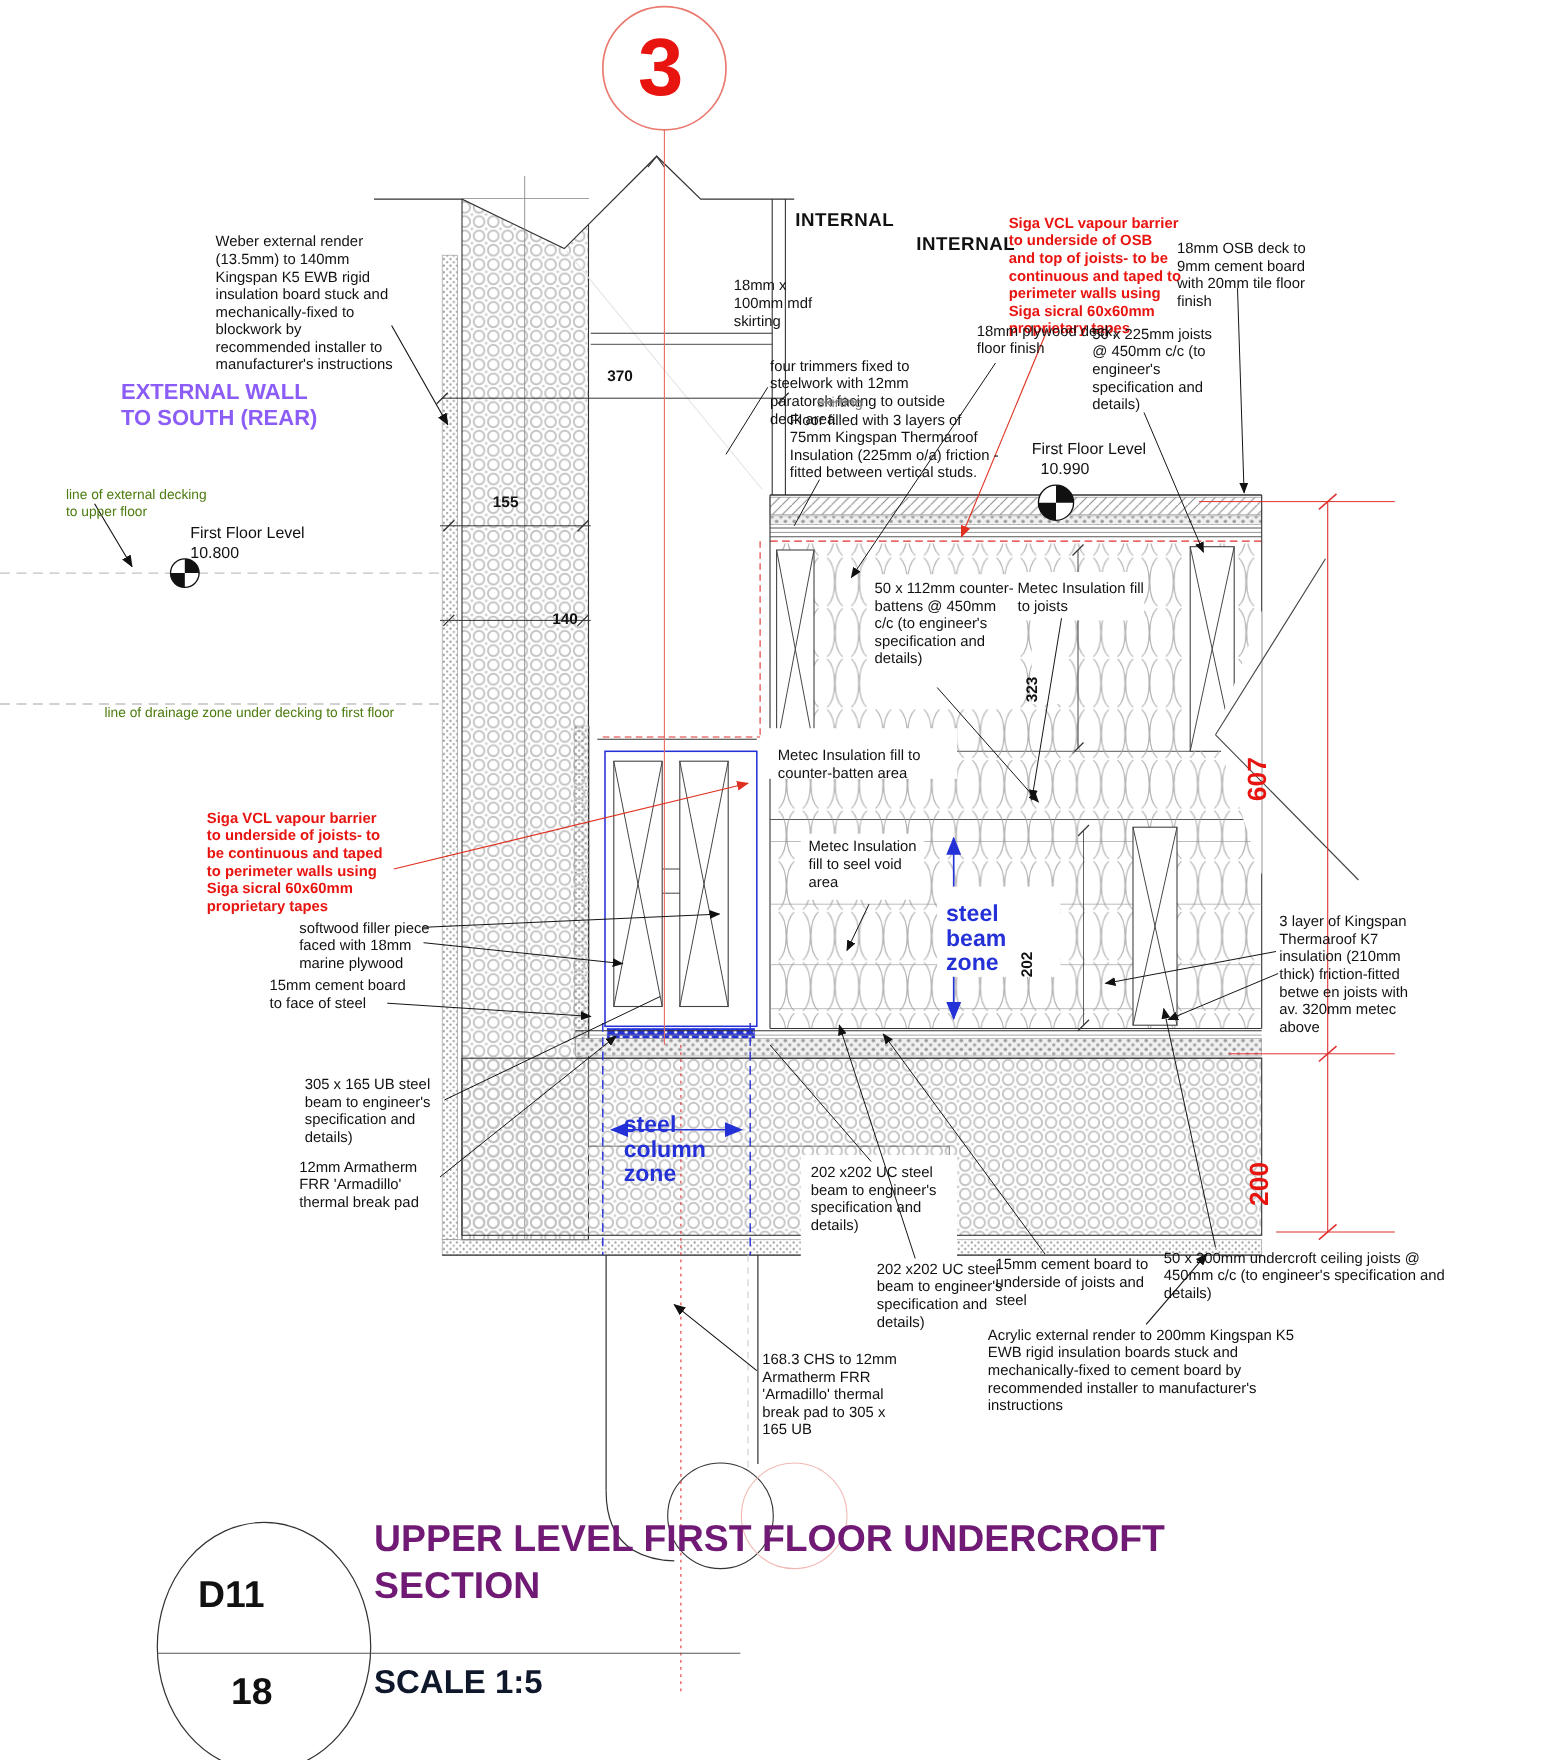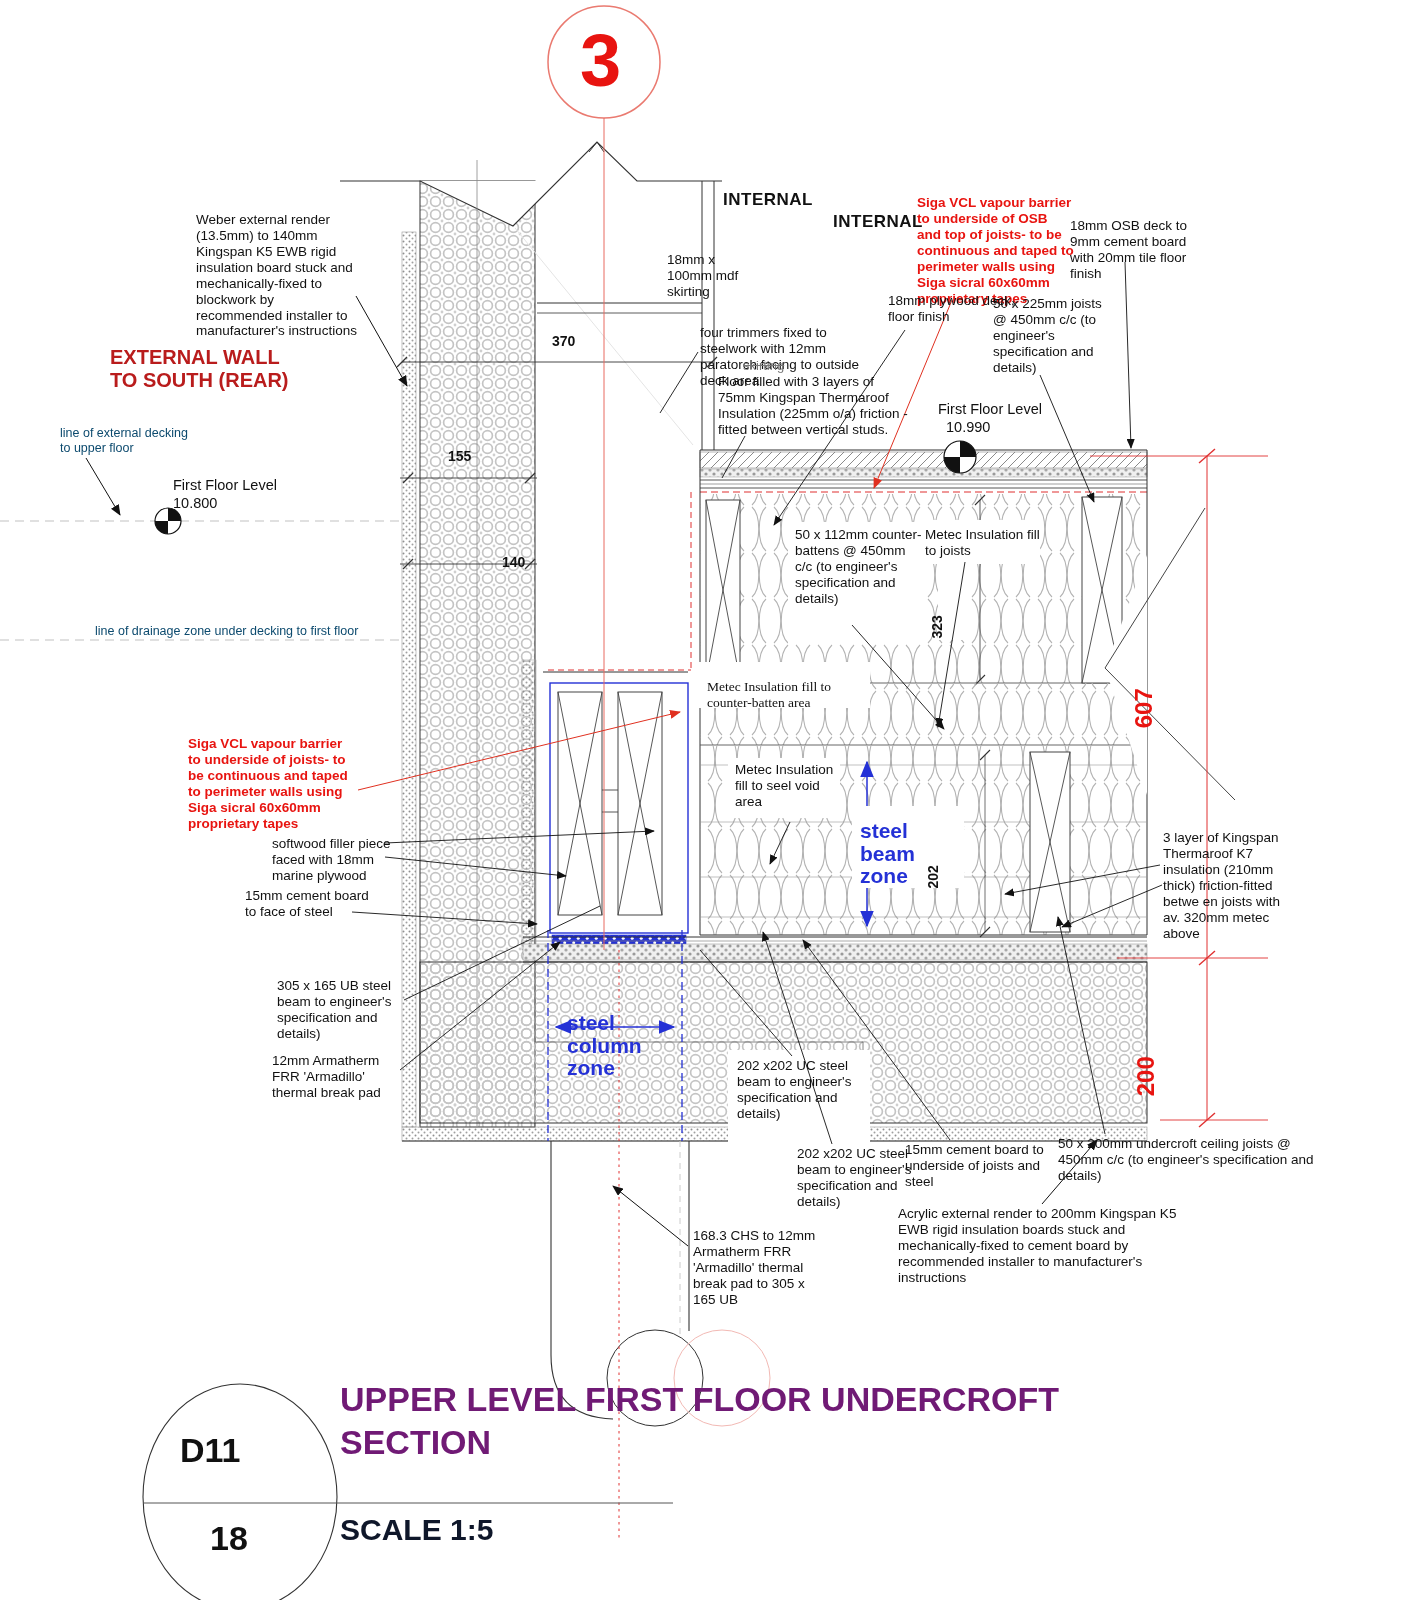--- a/index.html
+++ b/index.html
@@ -1,29 +1,29 @@
 <!DOCTYPE html>
 <html><head>
 <meta charset="utf-8">
 <style>
   html,body{margin:0;padding:0;background:#fff;}
   #canvas{position:relative;width:1407px;height:1600px;background:#fff;overflow:hidden;
           font-family:"Liberation Sans",sans-serif;}
   #drawing{position:absolute;left:0;top:0;z-index:1;}
   .lbl{position:absolute;z-index:3;font-size:13.5px;line-height:1.18;color:#111;white-space:normal;}
   .red{color:#e81410;font-weight:bold;}
-  .h-big{font-size:20px;font-weight:bold;line-height:1.15;color:#b91c1c;}
+  .h-big{font-size:20px;font-weight:bold;line-height:1.15;color:#8b5cf6;}
   .h-int{font-size:17px;font-weight:bold;letter-spacing:.5px;color:#111;}
   .zone{color:#2431d6;font-weight:bold;font-size:21px;line-height:1.08;}
   .dim{font-size:14px;font-weight:bold;color:#111;}
   .dimv{transform:rotate(-90deg);transform-origin:left bottom;}
   .dimred{font-size:24px;font-weight:bold;color:#e81410;}
   .secnum{position:absolute;z-index:3;font-size:74px;font-weight:bold;color:#e81410;}
   .lvl{font-size:14.5px;color:#111;line-height:1.25;}
-  .small{font-size:12.5px;color:#0c4a6e;}
+  .small{font-size:12.5px;color:#4d7c0f;margin-top:17px;}
   .struck{font-size:13px;color:#777;text-decoration:line-through;}
   .tb-ref{font-size:34px;font-weight:bold;color:#111;}
   .tb-title{font-size:34px;font-weight:bold;color:#701a75;line-height:1.25;}
   .tb-scale{font-size:30px;font-weight:bold;color:#0f172a;}
 </style>
 </head>
 <body>
 
 <div id="canvas">
 
@@ -283,21 +283,21 @@
 
 <div class="lbl" style="left:993px;top:296px;width:112px;">50 x 225mm joists @ 450mm c/c (to engineer's specification and details)</div>
 
 <div class="lbl lvl" style="left:938px;top:400px;">First Floor Level</div>
 <div class="lbl lvl" style="left:946px;top:418px;">10.990</div>
 
 <div class="lbl" style="left:795px;top:527px;width:128px;">50 x 112mm counter-battens @ 450mm c/c (to engineer's specification and details)</div>
 
 <div class="lbl" style="left:925px;top:527px;width:115px;">Metec Insulation fill to joists</div>
 
-<div class="lbl" style="left:707px;top:679px;width:168px;font-family:Liberation Serif, serif;">Metec Insulation fill to counter-batten area</div>
+<div class="lbl" style="left:707px;top:679px;width:168px;">Metec Insulation fill to counter-batten area</div>
 
 <div class="lbl" style="left:735px;top:762px;width:100px;">Metec Insulation fill to seel void area</div>
 
 <div class="lbl zone" style="left:860px;top:810px;width:90px;margin-top:10px;">steel beam zone</div>
 
 <div class="lbl" style="left:1163px;top:830px;width:128px;">3 layer of Kingspan Thermaroof K7 insulation (210mm thick) friction-fitted betwe en joists with av. 320mm metec above</div>
 
 <div class="lbl zone" style="left:567px;top:1012px;width:90px;">steel column zone</div>
 
 <div class="lbl" style="left:737px;top:1058px;width:125px;">202 x202 UC steel beam to engineer's specification and details)</div>

